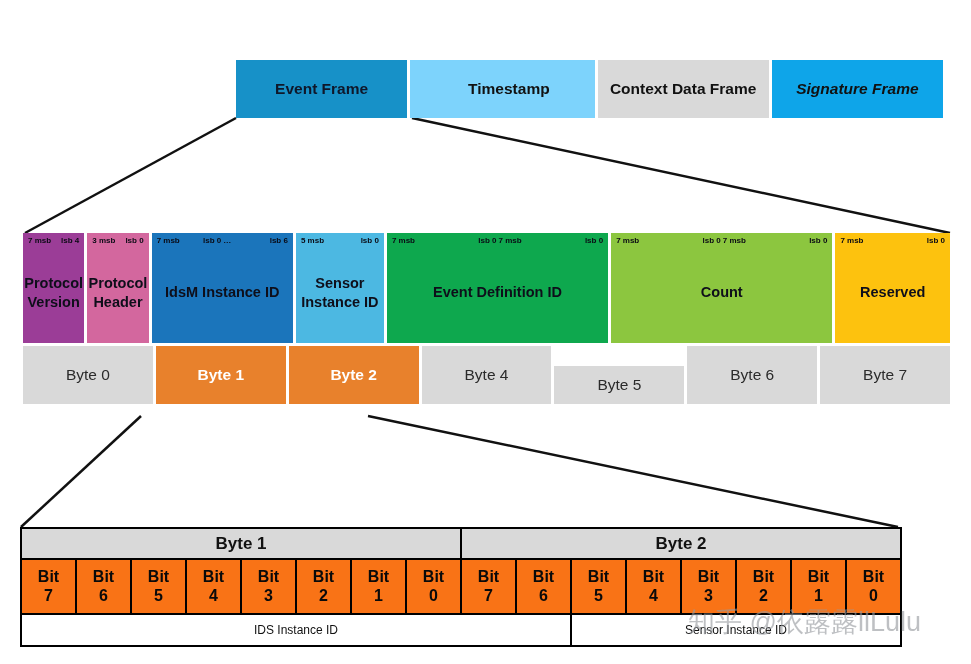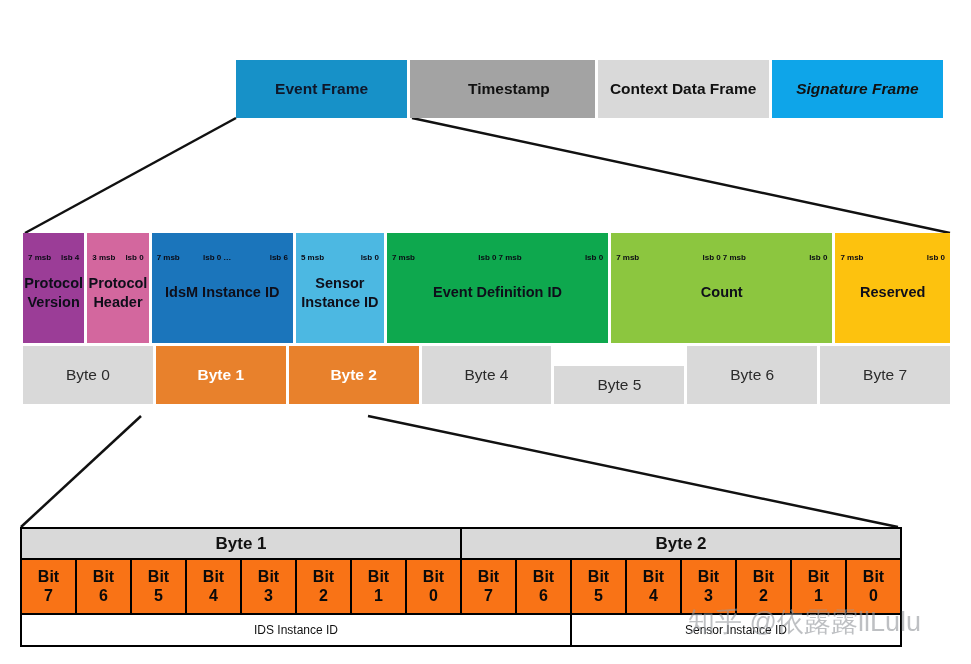--- a/index.html
+++ b/index.html
@@ -11,21 +11,21 @@
   #connectors { position:absolute; left:0; top:0; width:971px; height:664px; pointer-events:none; }
 
   
   #tabs-row { position:absolute; left:236px; top:60px; width:707px; height:58px; display:flex; gap:3px; }
   .tab { flex:1; display:flex; align-items:center; justify-content:center;
          font-weight:bold; font-size:15.5px; color:#111; }
   .tab.active { color:#0f172a; }
 
   
   #frame-row { position:absolute; left:23px; top:233px; width:927px; height:110px; display:flex; gap:3px; }
-  .field { display:flex; flex-direction:column; box-sizing:border-box; padding:20px 4px; min-width:0; }
+  .field { display:flex; flex-direction:column; box-sizing:border-box; padding:3px 4px; min-width:0; }
   .field-hdr { display:flex; width:100%; }
   .field-hdr .seg { flex:1; display:flex; justify-content:space-between; padding:0 1px; }
   .field-hdr span { font-size:8px; font-weight:bold; color:#0a0a14; white-space:nowrap; }
   .field-name { flex:1; display:flex; align-items:center; justify-content:center; text-align:center;
                 font-weight:bold; font-size:14.5px; color:#0e0e1a; line-height:1.25; }
 
   
   #byte-row { position:absolute; left:23px; top:346px; width:927px; height:58px; display:flex; gap:3px; }
   .byte { flex:1; display:flex; align-items:center; justify-content:center; font-size:15.5px; color:#2b2b2b; }
   .byte.hl { font-weight:bold; color:#ffffff; }
@@ -55,21 +55,21 @@
     <line x1="236" y1="118" x2="25" y2="233" stroke="#111" stroke-width="2.5"></line>
     <line x1="412" y1="118" x2="950" y2="233" stroke="#111" stroke-width="2.5"></line>
     <line x1="141" y1="416" x2="21" y2="527" stroke="#111" stroke-width="2.5"></line>
     <line x1="368" y1="416" x2="898" y2="527" stroke="#111" stroke-width="2.5"></line>
   </svg>
 
   <div id="tabs-row">
       <div class="tab active" style="background: rgb(23, 145, 200);">
         <span>Event Frame</span>
       </div>
-      <div class="tab" style="background: #a3a3a3; padding-left: 13px;">
+      <div class="tab" style="background: #7dd3fc; padding-left: 13px;">
         <span>Timestamp</span>
       </div>
       <div class="tab" style="background: rgb(217, 217, 217);">
         <span>Context Data Frame</span>
       </div>
       <div class="tab" style="background: #0ea5e9; font-style: italic;">
         <span>Signature Frame</span>
       </div>
     </div>
 

